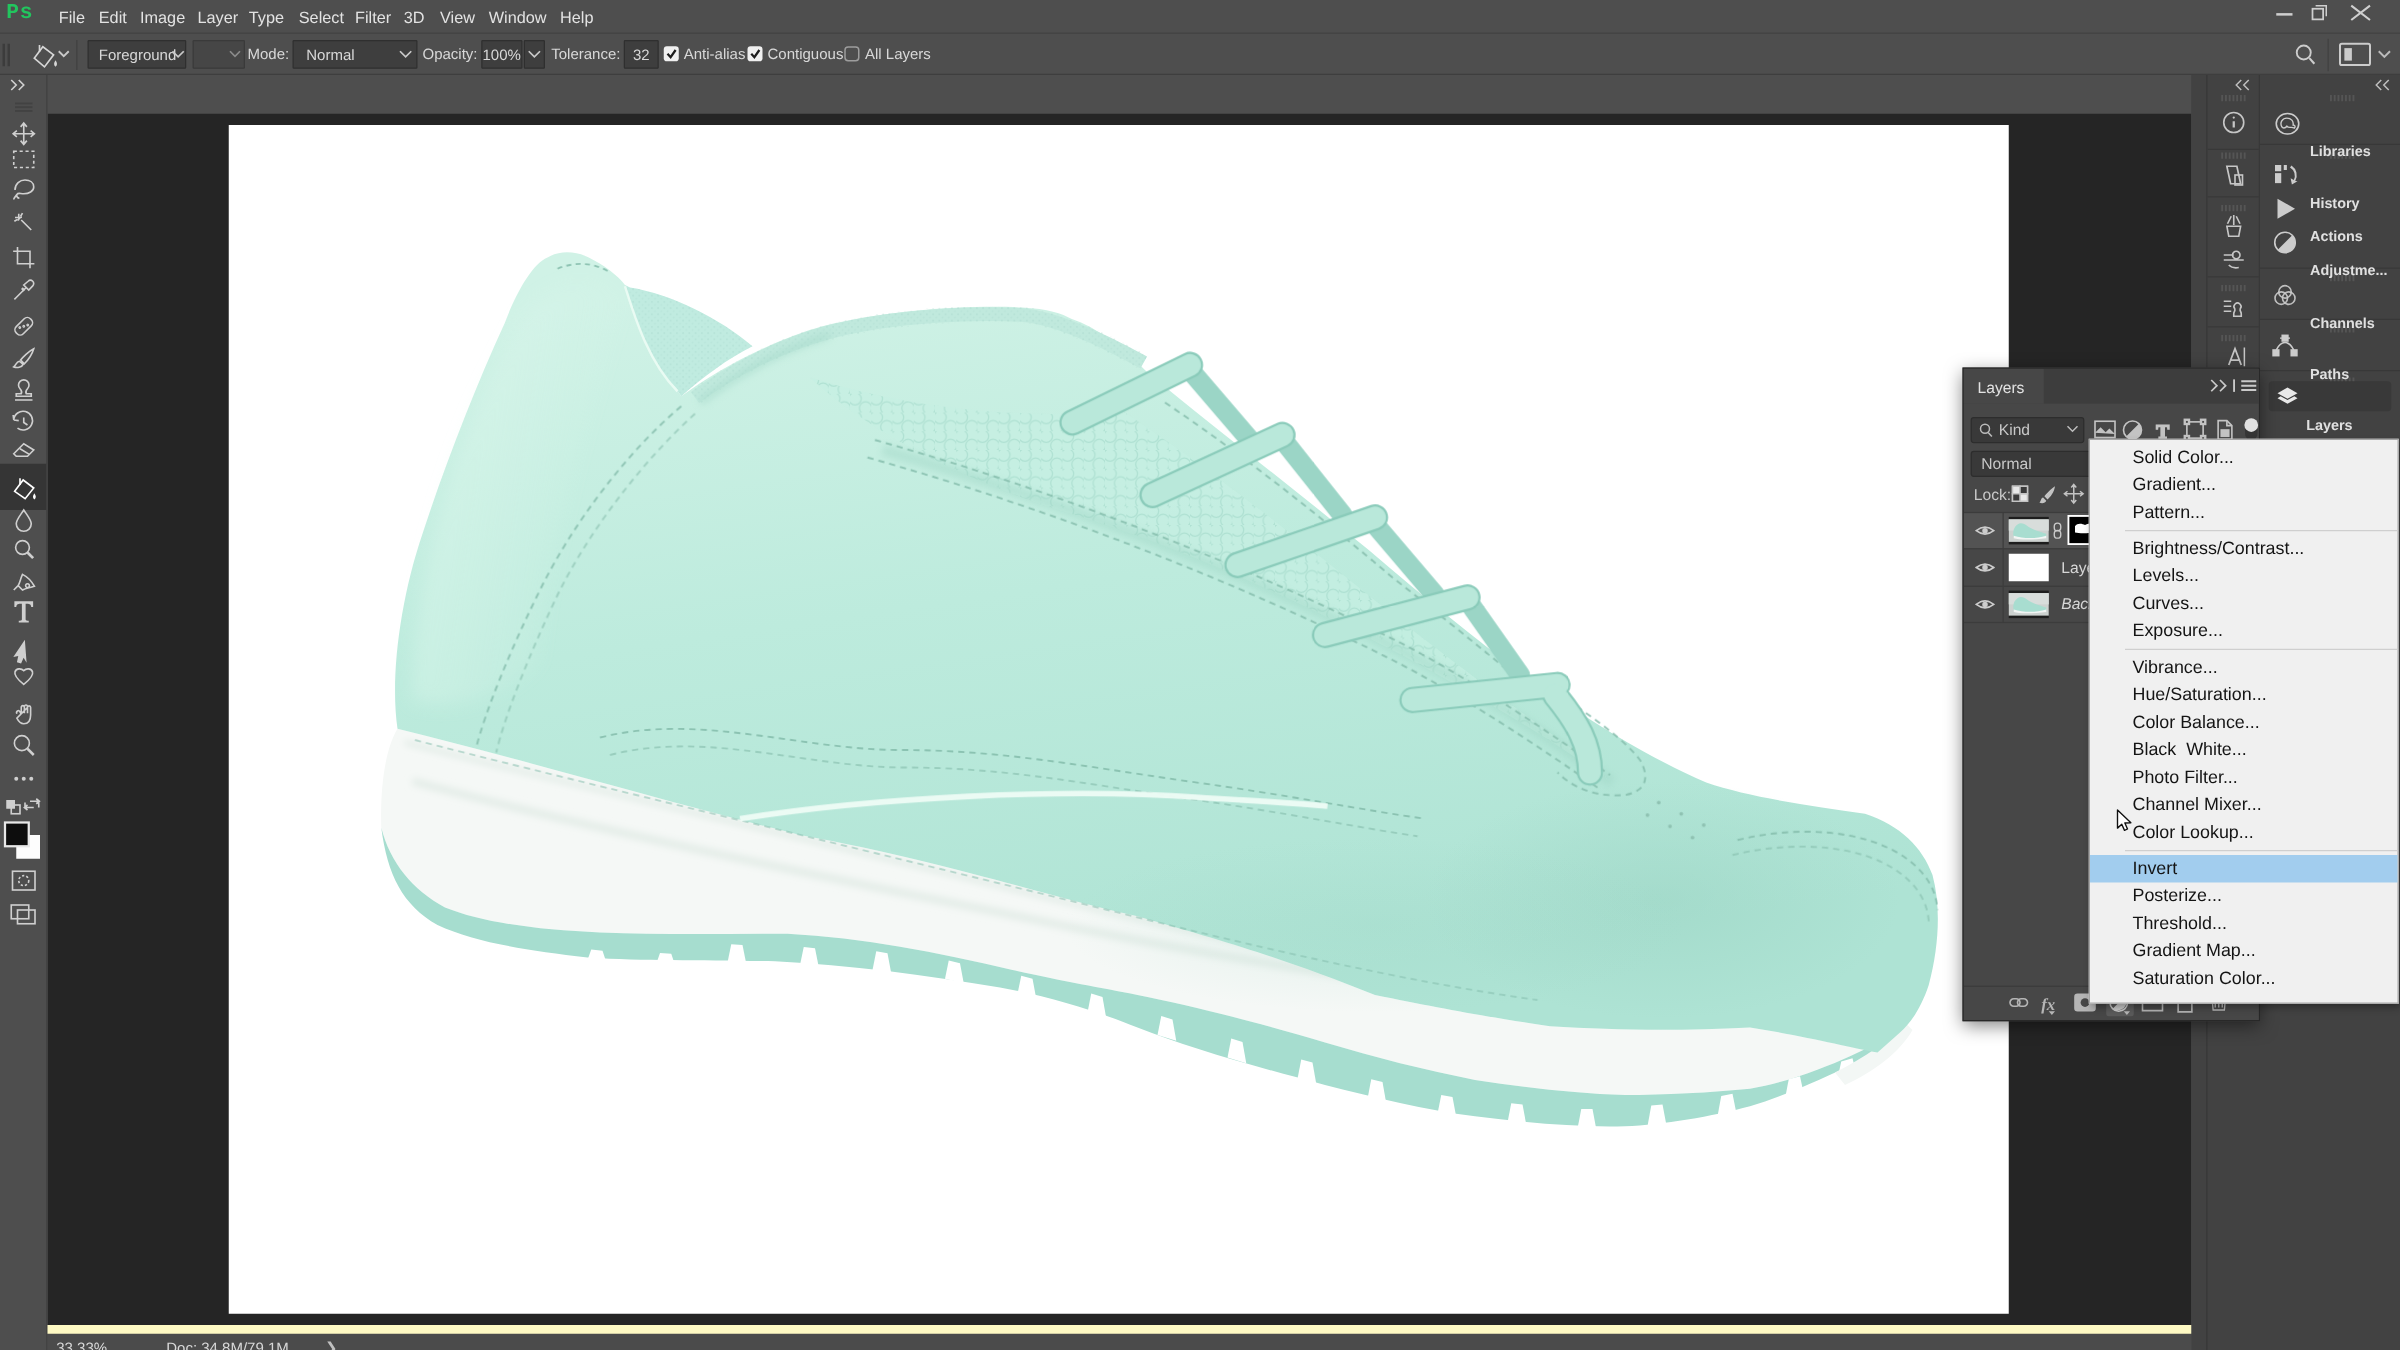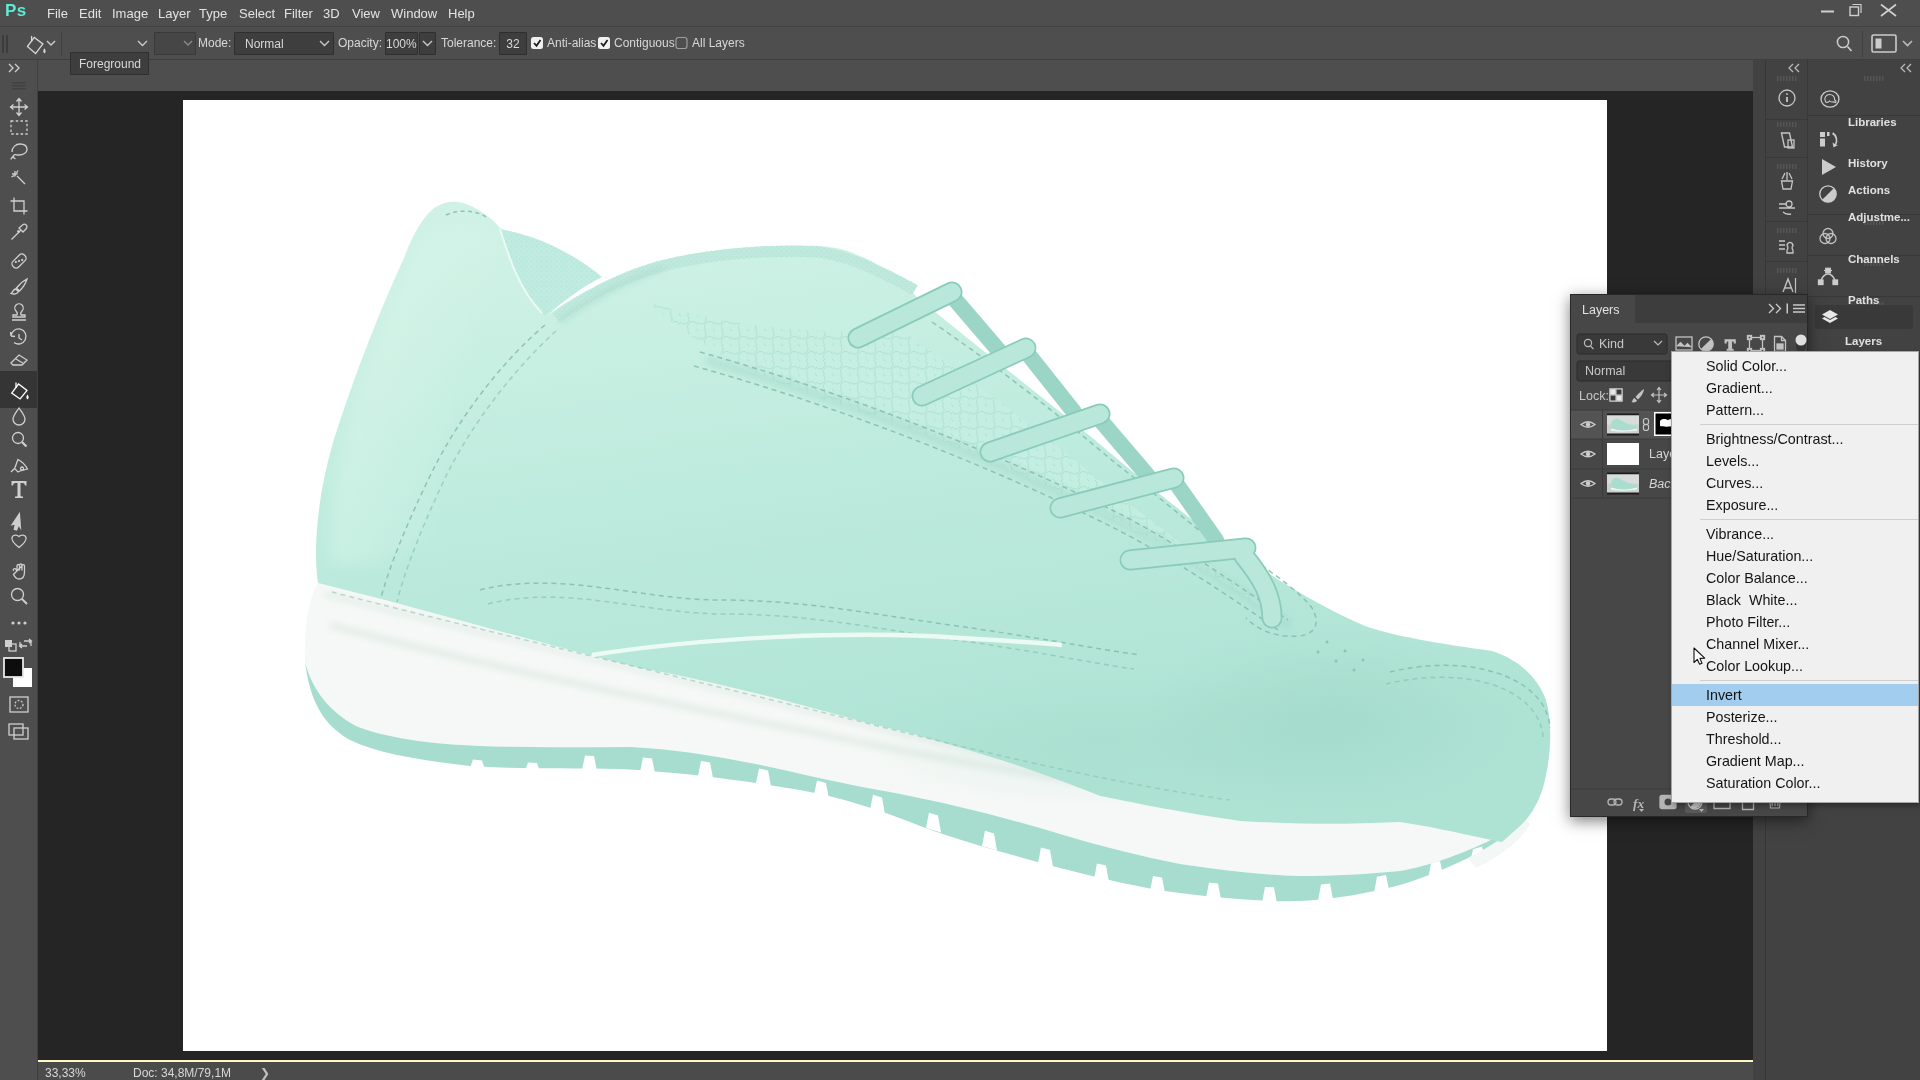--- a/index.html
+++ b/index.html
@@ -3,21 +3,21 @@
 <meta charset="utf-8">
 <style>
 * { margin:0; padding:0; box-sizing:border-box; }
 html,body { width:1920px; height:1080px; overflow:hidden; background:#4e4e4e;
   font-family:"Liberation Sans", sans-serif; }
 #app { position:absolute; inset:0; }
 .abs { position:absolute; }
 
 #menubar { position:absolute; left:0; top:0; width:1920px; height:26px; background:#4e4e4e; }
 #menubar .mi { position:absolute; top:0; height:26px; line-height:27px; color:#e3e3e3; font-size:13px; }
-#pslogo { position:absolute; left:5px; top:1px; font-size:17px; font-weight:bold; color:#5eead4; letter-spacing:0.5px;}
+#pslogo { position:absolute; left:5px; top:1px; font-size:17px; font-weight:bold; color:#22c55e; letter-spacing:0.5px;font-family:Liberation Mono, monospace;}
 
 #winbtns { position:absolute; right:0; top:0; width:112px; height:20px; }
 
 #optbar { position:absolute; left:0; top:26px; width:1920px; height:34px; background:#4e4e4e; border-top:1px solid #424242; border-bottom:1px solid #3e3e3e;}
 .obox { position:absolute; background:#3e3e3e; border:1px solid #2f2f2f; border-radius:1px; color:#d8d8d8; font-size:12px; }
 .olabel { position:absolute; color:#d8d8d8; font-size:12px; top:9px; }
 
 #tabrow { position:absolute; left:38px; top:60px; width:1715px; height:31px; background:#3a3a3a; }
 #doctab { position:absolute; left:8px; top:0px; width:285px; height:31px; background:#4f4f4f; color:#e0e0e0; font-size:11.5px; line-height:31px; font-weight:bold; letter-spacing:-0.2px; }
 
@@ -30,21 +30,21 @@
 #dock { position:absolute; left:1753px; top:60px; width:167px; height:1020px; background:#424242; }
 .plabel { position:absolute; left:40px; color:#e0e0e0; font-size:11.5px; font-weight:bold;margin-top:23px; }
 
 #layerspanel { position:absolute; left:1570px; top:294px; width:238px; height:523px; background:#474747; border:1px solid #282828; box-shadow:0 4px 14px rgba(0,0,0,0.5); }
 
 #popupmenu { position:absolute; left:1671px; top:351px; width:248px; height:452px; background:#f0f0f0; border:1px solid #a6a6a6; box-shadow:2px 3px 6px rgba(0,0,0,0.35); padding-top:3px; }
 #popupmenu .mitem { height:22px; line-height:22px; padding-left:34px; font-size:14.3px; color:#141414; }
 #popupmenu .sel { background:#a2cdee; }
 #popupmenu .msep { height:1px; background:#cfcfcf; margin:3px 0 3px 28px; }
 
-#statusbar { position:absolute; left:38px; top:1060px; width:1715px; height:20px; background:#4b4b4b; border-top:2px solid #fef9c3; color:#d8d8d8; font-size:12px; }
+#statusbar { position:absolute; left:38px; top:1060px; width:1715px; height:20px; background:#4b4b4b; border-top:7px solid #fef9c3; color:#d8d8d8; font-size:12px; }
 </style>
 </head>
 <body>
 <div id="app">
   <div id="menubar">
     <div id="pslogo">Ps</div>
     <div class="mi" style="left:47px">File</div>
     <div class="mi" style="left:79px">Edit</div>
     <div class="mi" style="left:112px">Image</div>
     <div class="mi" style="left:158px">Layer</div>
@@ -58,21 +58,21 @@
     <svg id="winbtns" width="112" height="20" viewBox="0 0 112 20">
       <g stroke="#cfcfcf" stroke-width="1.4" fill="none">
         <path d="M13 11.5 L26 11.5" stroke-width="2"></path>
         <rect x="42" y="7" width="8.5" height="8.5"></rect>
         <path d="M44.5 4.5 h8.5 v8.5" stroke-width="1.2"></path>
         <path d="M73 4.5 L88 16 M88 4.5 L73 16" stroke-width="1.7"></path>
       </g>
     </svg>
   </div>
   <div id="optbar">
-    <div class="obox" style="left:70px;top:5px;width:79px;height:23px;line-height:22px;padding-left:8px;margin-top:20px;">Foreground</div>
+    <div class="obox" style="left:70px;top:5px;width:79px;height:23px;line-height:22px;padding-left:8px;">Foreground</div>
     <div class="obox" style="left:154px;top:5px;width:42px;height:23px;background:#464646;border-color:#3a3a3a;"></div>
     <div class="olabel" style="left:198px;">Mode:</div>
     <div class="obox" style="left:234px;top:5px;width:100px;height:23px;line-height:22px;padding-left:10px;">Normal</div>
     <div class="olabel" style="left:338px;">Opacity:</div>
     <div class="obox" style="left:385px;top:5px;width:33px;height:23px;line-height:22px;text-align:right;padding-right:3px;">100%</div>
     <div class="obox" style="left:419px;top:5px;width:17px;height:23px;"></div>
     <div class="olabel" style="left:441px;">Tolerance:</div>
     <div class="obox" style="left:499px;top:5px;width:28px;height:23px;line-height:22px;text-align:center;">32</div>
     <div class="olabel" style="left:547px;">Anti-alias</div>
     <div class="olabel" style="left:614px;">Contiguous</div>

